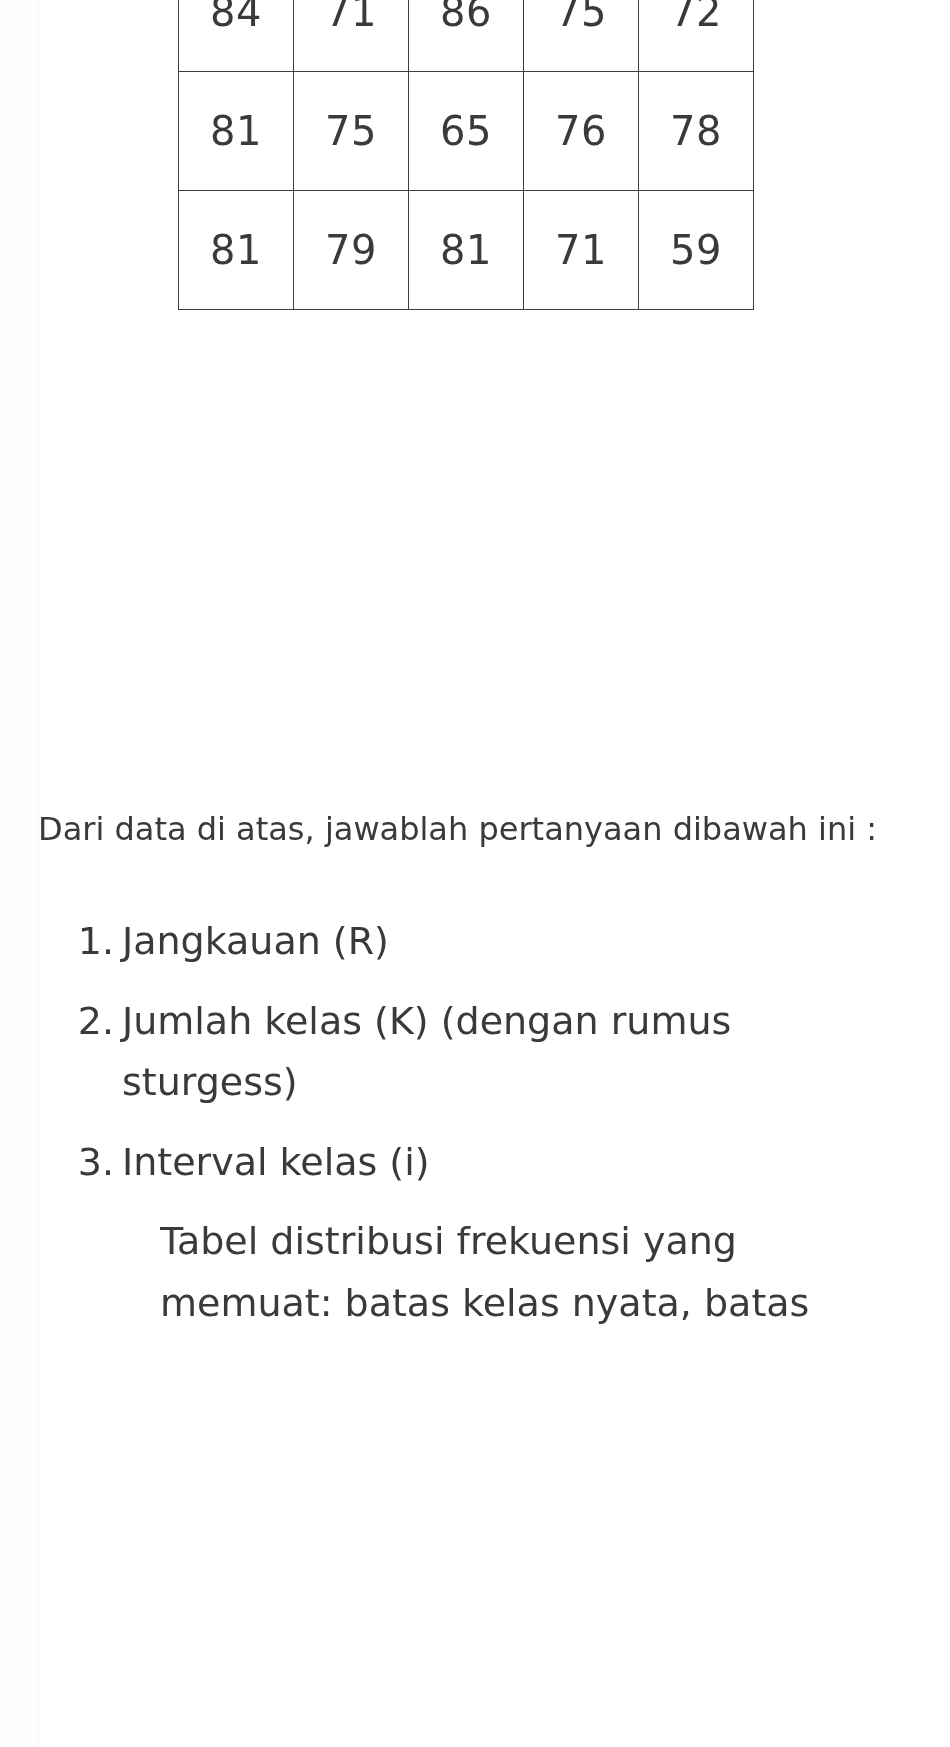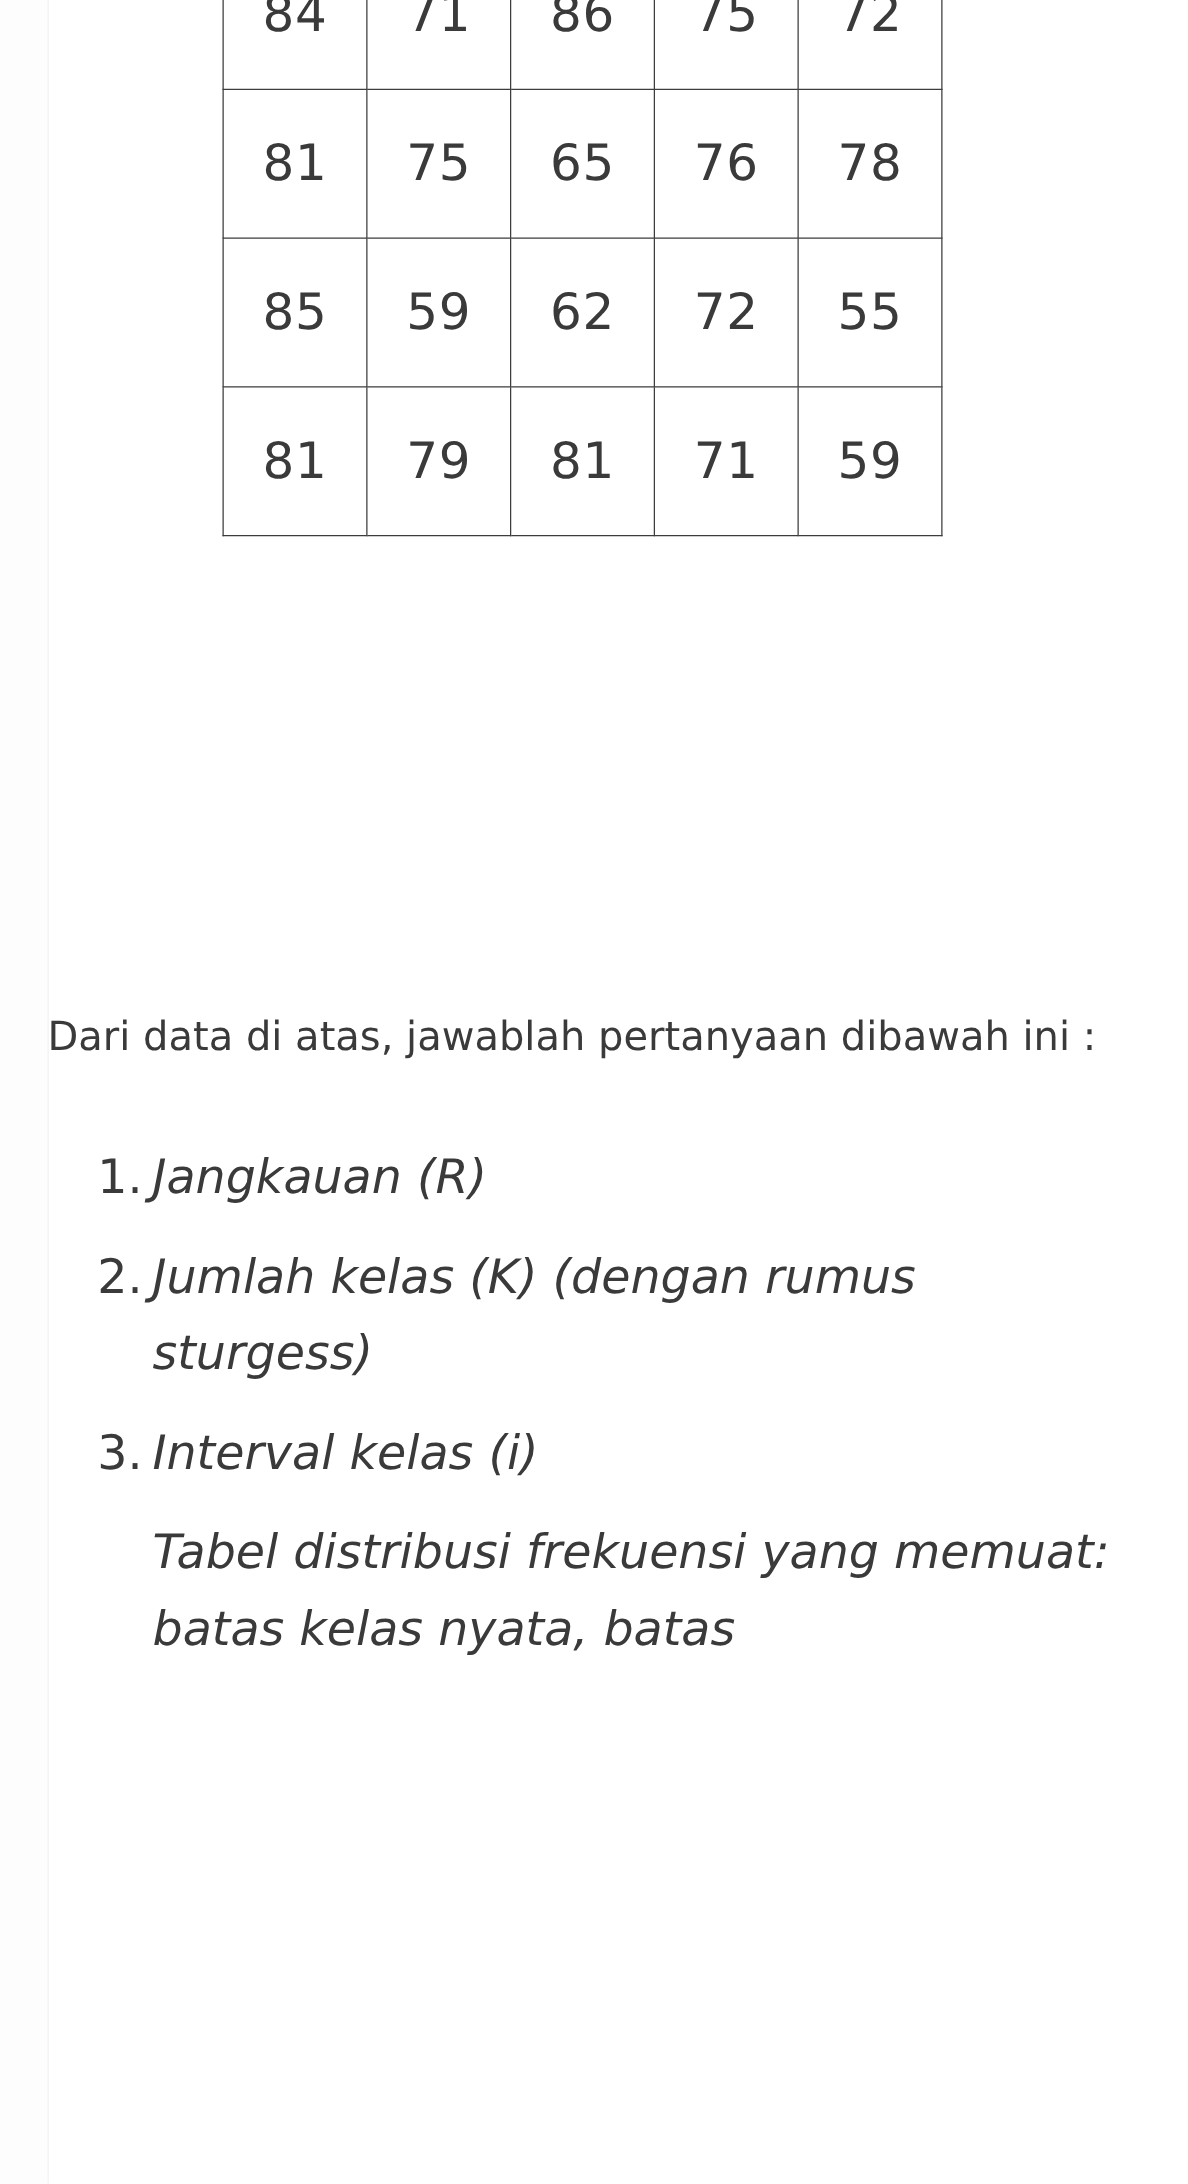--- a/index.html
+++ b/index.html
@@ -96,25 +96,25 @@
     content: counter(sub) ".";
     position: absolute;
     left: -58px;
     top: 0;
     width: 50px;
     text-align: right;
     color: #3a3a3a;
   }
   .li-text {
     display: block;
-    font-style: italic;
   }
   .clipped {
     
     overflow: hidden;
+    margin-left: 38px;
   }
 </style>
 </head>
 <body>
 
 <div class="page-edge"></div>
 
 <div class="content">
 
   <div class="data-table-wrap">
@@ -126,27 +126,20 @@
           <td>86</td>
           <td>75</td>
           <td>72</td>
         </tr>
         <tr>
           <td>81</td>
           <td>75</td>
           <td>65</td>
           <td>76</td>
           <td>78</td>
-        </tr>
-        <tr>
-          <td>85</td>
-          <td>59</td>
-          <td>62</td>
-          <td>72</td>
-          <td>55</td>
         </tr>
         <tr>
           <td>81</td>
           <td>79</td>
           <td>81</td>
           <td>71</td>
           <td>59</td>
         </tr>
       </tbody>
     </table>

